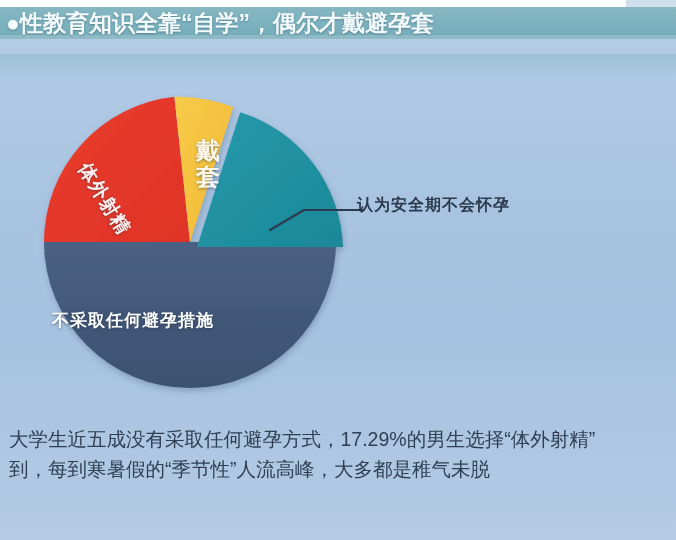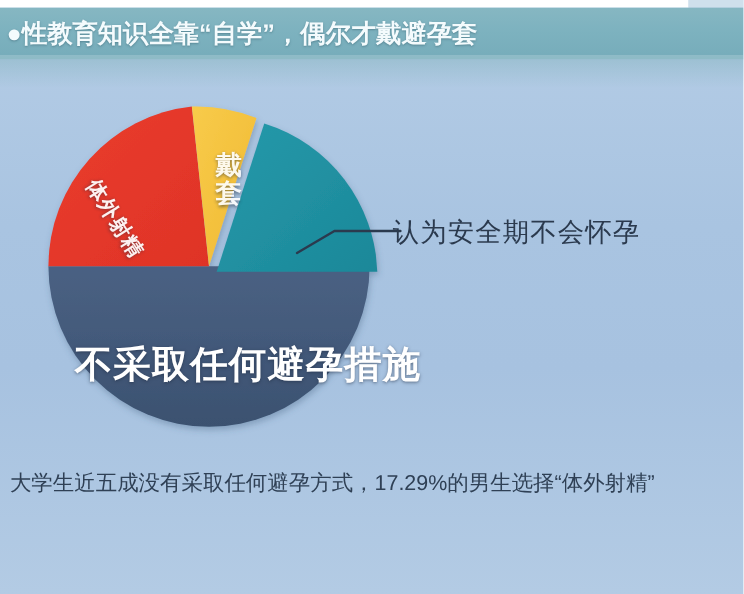--- a/index.html
+++ b/index.html
@@ -36,24 +36,24 @@
     width: 50px;
     height: 7px;
     background: #cfe0ec;
   }
   
   .header-band {
     position: absolute;
     left: 0;
     top: 7px;
     width: 676px;
-    height: 47px;
+    height: 32px;
     background: linear-gradient(180deg, #86b7c2 0%, #7db2bf 45%, #76acba 100%);
     display: flex;
-    align-items: center;
+    align-items: flex-end;
     box-sizing: border-box;
     padding-left: 6px;
   }
   .header-band::after {
     content: "";
     position: absolute;
     left: 0;
     bottom: 0;
     width: 100%;
     height: 4px;
@@ -123,40 +123,40 @@
     top: 42px;
     font-size: 24px;
     width: 22px;
     line-height: 1.08;
     white-space: normal;
     word-break: break-all;
     text-align: center;
     opacity: 0.9;
   }
   .label-none {
-    left: 24px;
+    left: 8px;
     top: 213px;
-    font-size: 34px;
+    font-size: 17px;
     letter-spacing: 1px;
   }
   
   .callout-svg {
     position: absolute;
     left: 268px;
     top: 108px;
     width: 100px;
     height: 50px;
     overflow: visible;
   }
   .callout-text {
     position: absolute;
     left: 357px;
     top: 117px;
-    font-size: 24px;
-    font-weight: normal;
+    font-size: 16px;
+    font-weight: bold;
     color: #2b3a4e;
     white-space: nowrap;
     letter-spacing: 1px;
   }
   
   .caption {
     position: absolute;
     left: 0;
     top: 424px;
     width: 618px;
@@ -241,16 +241,17 @@
     </div>
 
     <svg class="callout-svg" viewBox="0 0 100 50">
       <polyline points="2,44 36,24 96,24" fill="none" stroke="#2b3a4e" stroke-width="2.2" stroke-linejoin="round" stroke-linecap="round"></polyline>
     </svg>
     <div class="callout-text">认为安全期不会怀孕</div>
   </div>
 
   <div class="caption">
     <div class="caption-line">大学生近五成没有采取任何避孕方式，17.29%的男生选择“体外射精”</div>
+    <div class="caption-line">到，每到寒暑假的“季节性”人流高峰，大多都是稚气未脱</div>
   </div>
 
 
 </div>
 
 </body></html>

